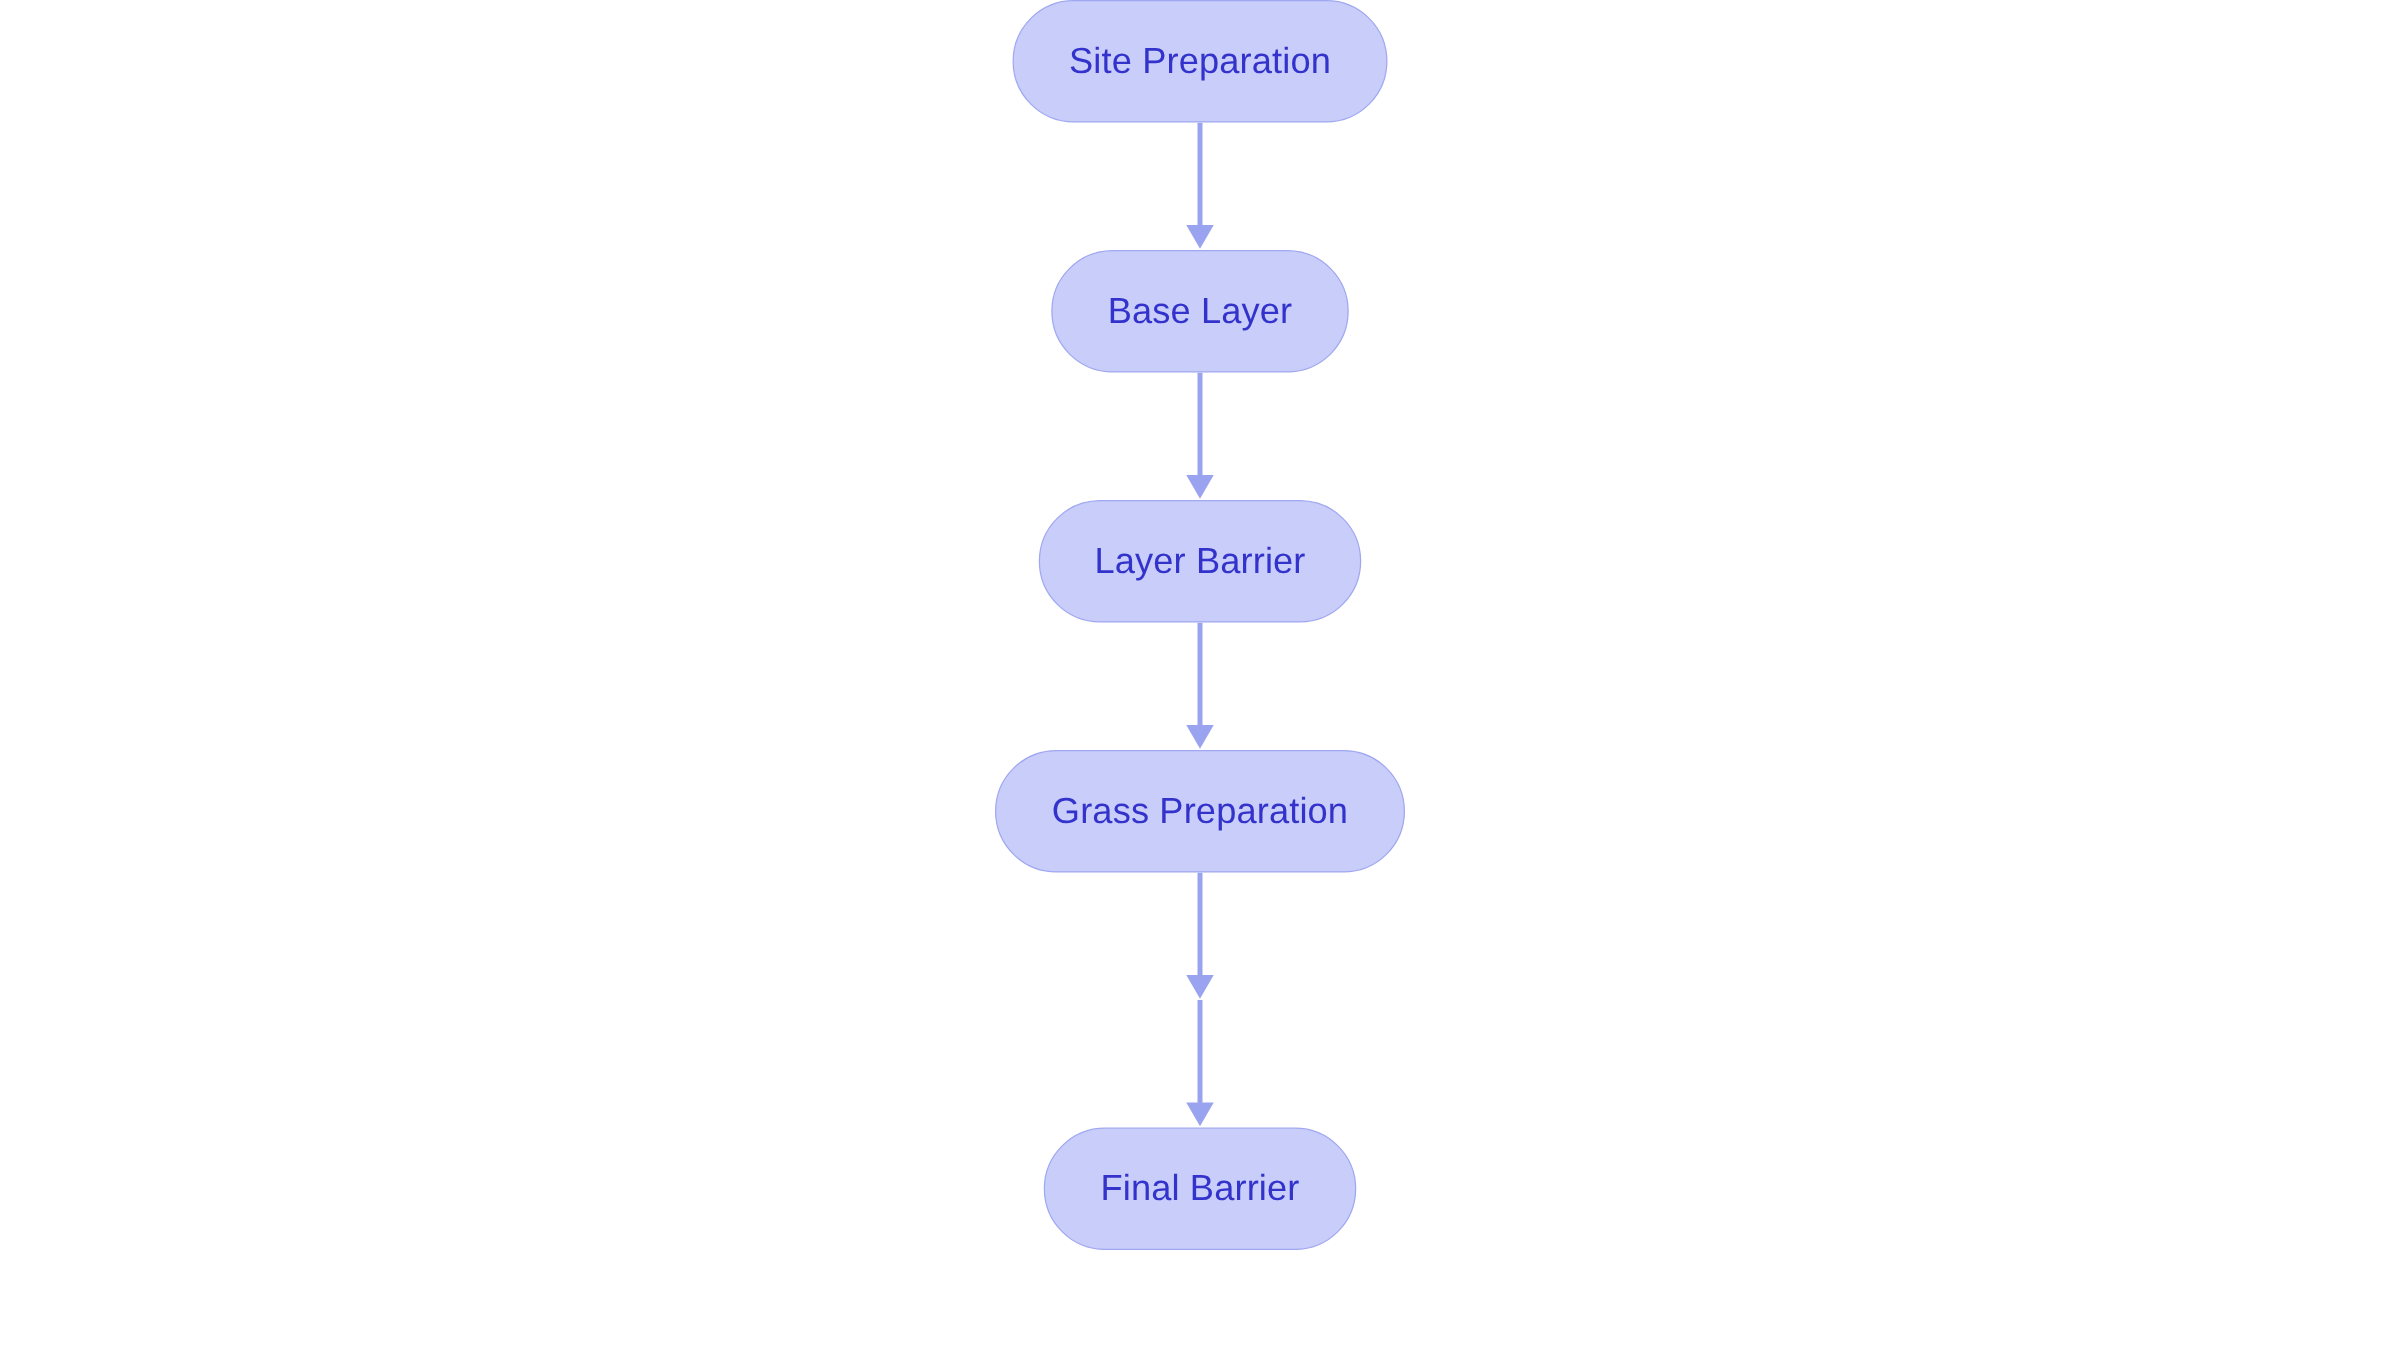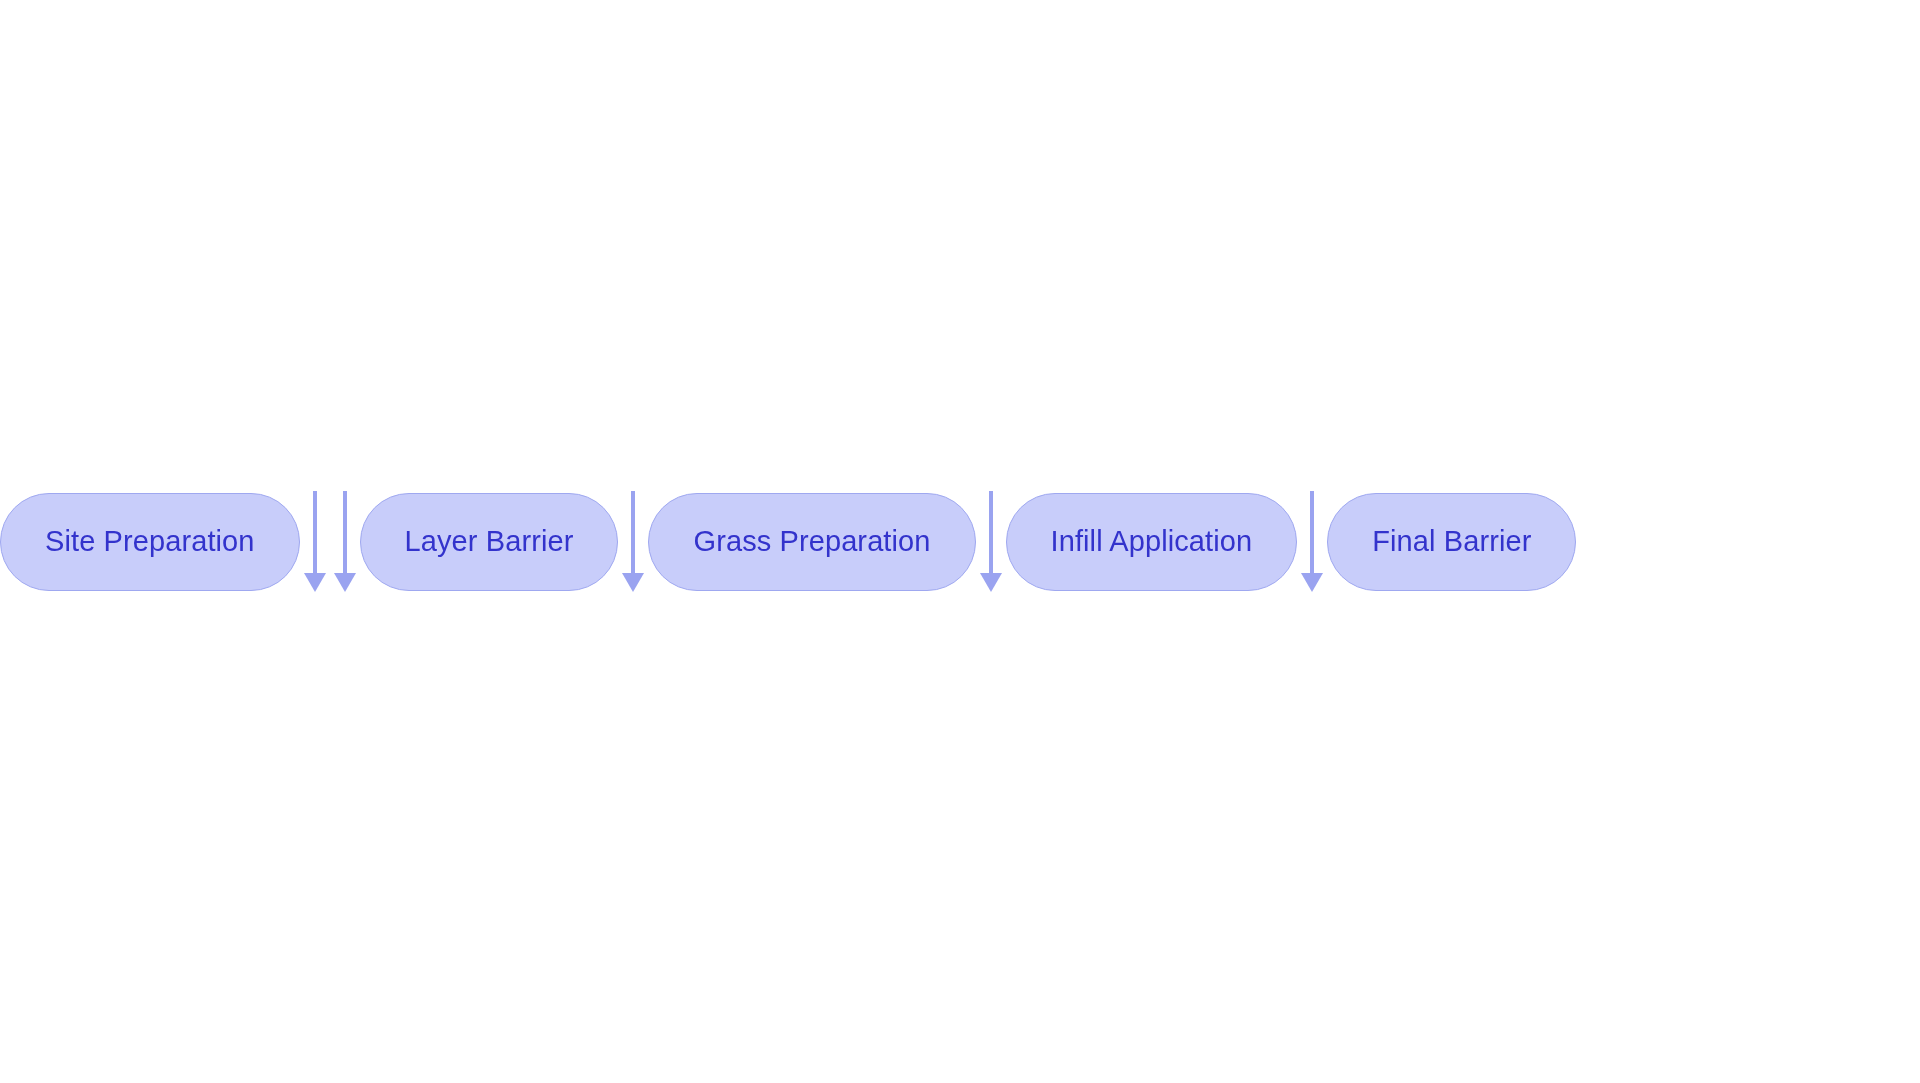--- a/index.html
+++ b/index.html
@@ -21,21 +21,21 @@
     background: #ffffff;
   }
 
   .flow-column {
     position: absolute;
     left: 0;
     top: 0;
     width: 1920px;
     height: 1083px;
     display: flex;
-    flex-direction: row;
+    flex-direction: column;
     align-items: center;
     justify-content: flex-start;
   }
 
   .node {
     box-sizing: border-box;
     height: 98px;
     border-radius: 49px;
     background: #c8cdfa;
     border: 1.6px solid #9fa8f0;
@@ -77,20 +77,23 @@
       <span class="node-label">Site Preparation</span>
     </div>
 
     <div class="connector">
       <svg width="30" height="102" viewBox="0 0 30 102" xmlns="http://www.w3.org/2000/svg" aria-hidden="true">
         <line x1="15" y1="0" x2="15" y2="84" stroke="#9aa3f0" stroke-width="4"></line>
         <polygon points="4,82 26,82 15,101" fill="#9aa3f0"></polygon>
       </svg>
     </div>
 
+    <div class="node">
+      <span class="node-label">Base Layer</span>
+    </div>
 
     <div class="connector">
       <svg width="30" height="102" viewBox="0 0 30 102" xmlns="http://www.w3.org/2000/svg" aria-hidden="true">
         <line x1="15" y1="0" x2="15" y2="84" stroke="#9aa3f0" stroke-width="4"></line>
         <polygon points="4,82 26,82 15,101" fill="#9aa3f0"></polygon>
       </svg>
     </div>
 
     <div class="node">
       <span class="node-label">Layer Barrier</span>
@@ -107,23 +110,20 @@
       <span class="node-label">Grass Preparation</span>
     </div>
 
     <div class="connector">
       <svg width="30" height="102" viewBox="0 0 30 102" xmlns="http://www.w3.org/2000/svg" aria-hidden="true">
         <line x1="15" y1="0" x2="15" y2="84" stroke="#9aa3f0" stroke-width="4"></line>
         <polygon points="4,82 26,82 15,101" fill="#9aa3f0"></polygon>
       </svg>
     </div>
 
-    <div class="node">
-      <span class="node-label">Infill Application</span>
-    </div>
 
     <div class="connector">
       <svg width="30" height="102" viewBox="0 0 30 102" xmlns="http://www.w3.org/2000/svg" aria-hidden="true">
         <line x1="15" y1="0" x2="15" y2="84" stroke="#9aa3f0" stroke-width="4"></line>
         <polygon points="4,82 26,82 15,101" fill="#9aa3f0"></polygon>
       </svg>
     </div>
 
     <div class="node">
       <span class="node-label">Final Barrier</span>

